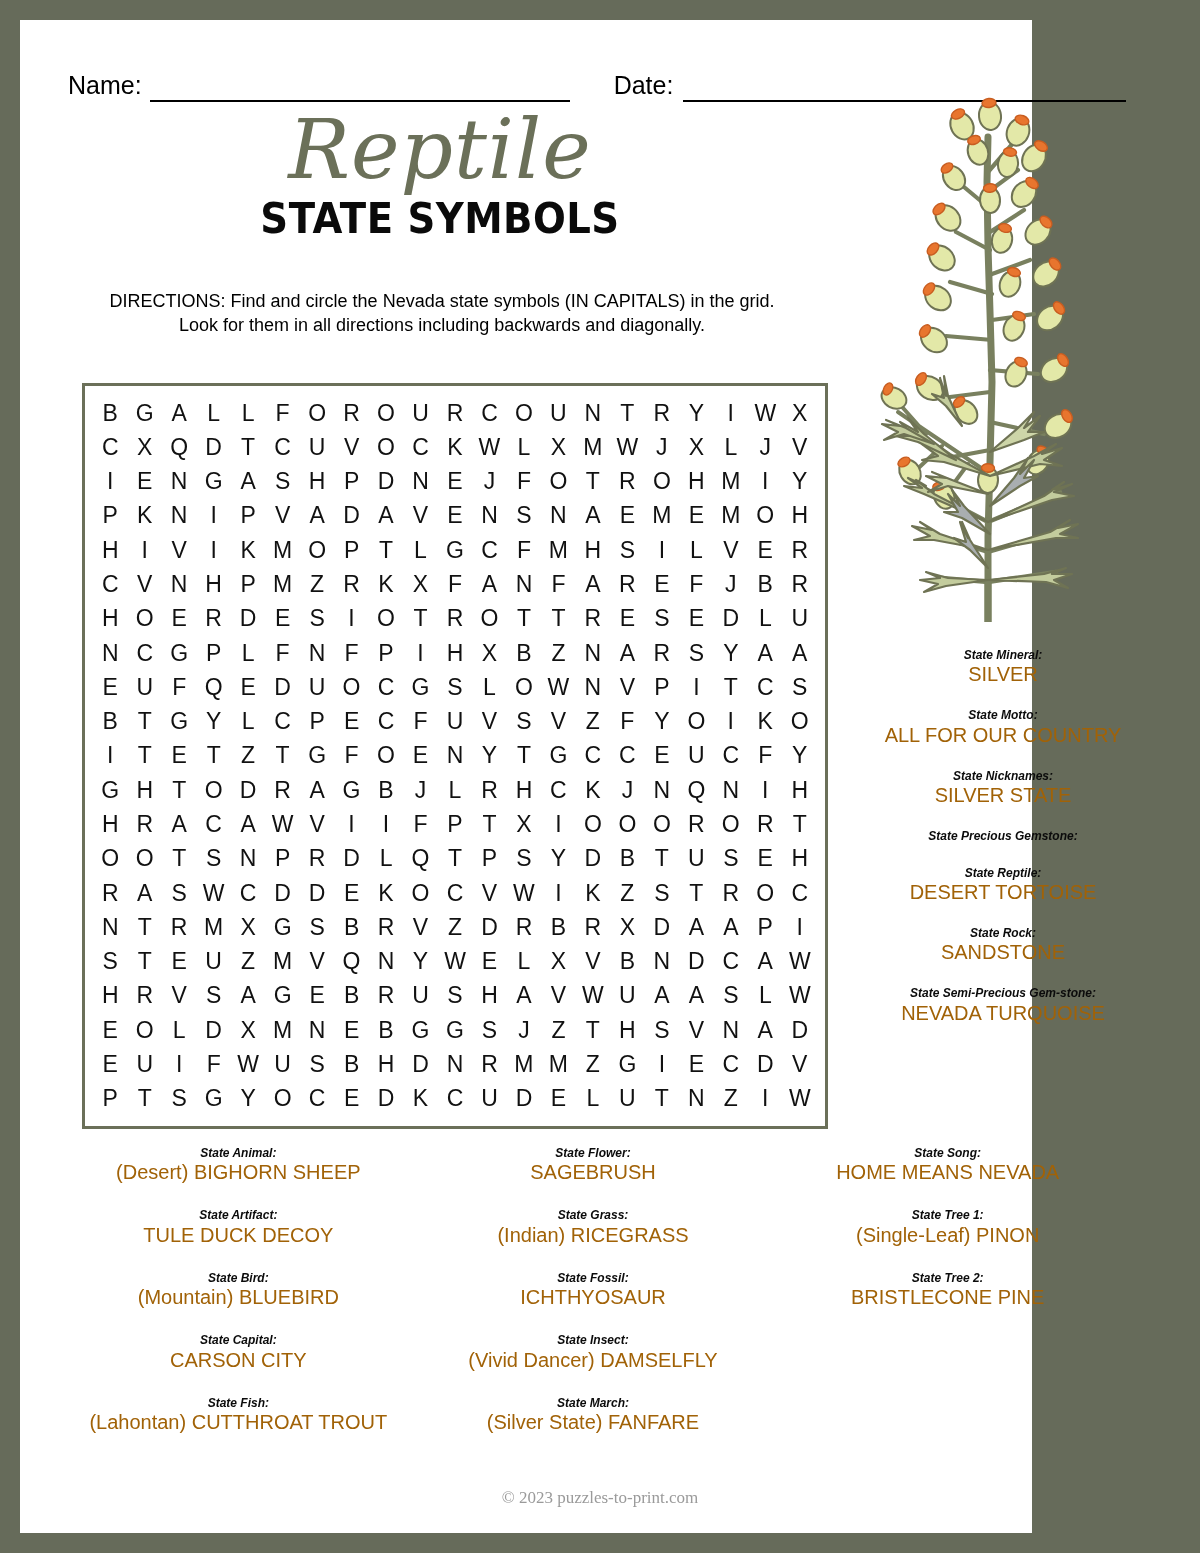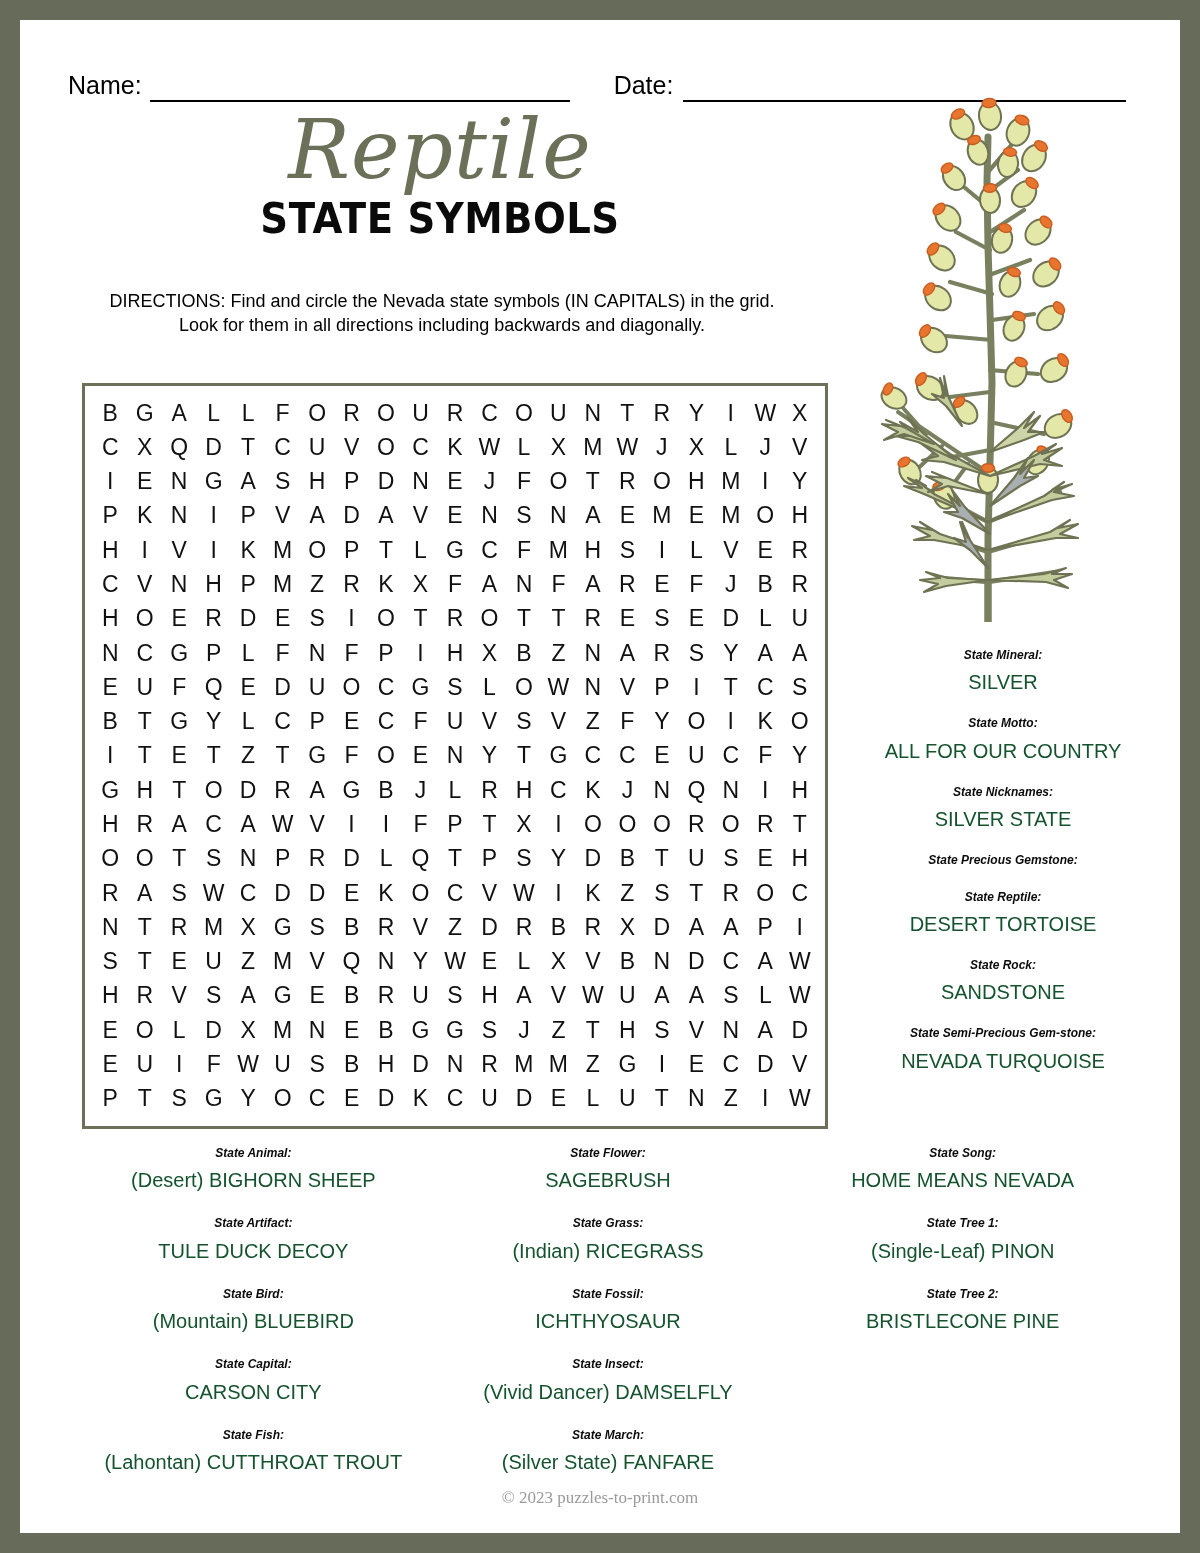--- a/index.html
+++ b/index.html
@@ -9,21 +9,21 @@
     height: 1553px;
     background: #666b5a;
     font-family: "Liberation Sans", sans-serif;
     overflow: hidden;
   }
 
   #page {
     position: absolute;
     left: 20px;
     top: 20px;
-    width: 1160px;
+    width: 1012px;
     height: 1513px;
     background: #ffffff;
   }
 
   
   #nameDateRow {
     position: absolute;
     left: 48px;
     top: 42px;
     width: 1064px;
@@ -126,37 +126,37 @@
   .entry { margin-bottom: 17px; text-align: center; }
   .entry .cat {
     font-style: italic;
     font-weight: bold;
     font-size: 12px;
     color: #0b0b0b;
     line-height: 1.2;
   }
   .entry .val {
     font-size: 20px;
-    color: #14532d;
+    color: #a16207;
     line-height: 1.2;
-    margin-top: 8px;
+    margin-top: 0;
   }
 
   #rightList {
     position: absolute;
     left: 838px;
     top: 628px;
     width: 290px;
   }
   #rightList .entry { margin-bottom: 22px; }
 
   
   #bottomList {
     position: absolute;
-    left: 56px;
+    left: 41px;
     top: 1126px;
     width: 1064px;
     display: flex;
     gap: 0px;
   }
   .listCol { flex: 1 1 0; }
   .listCol .entry { margin-bottom: 24px; }
 
   
   #footer {

